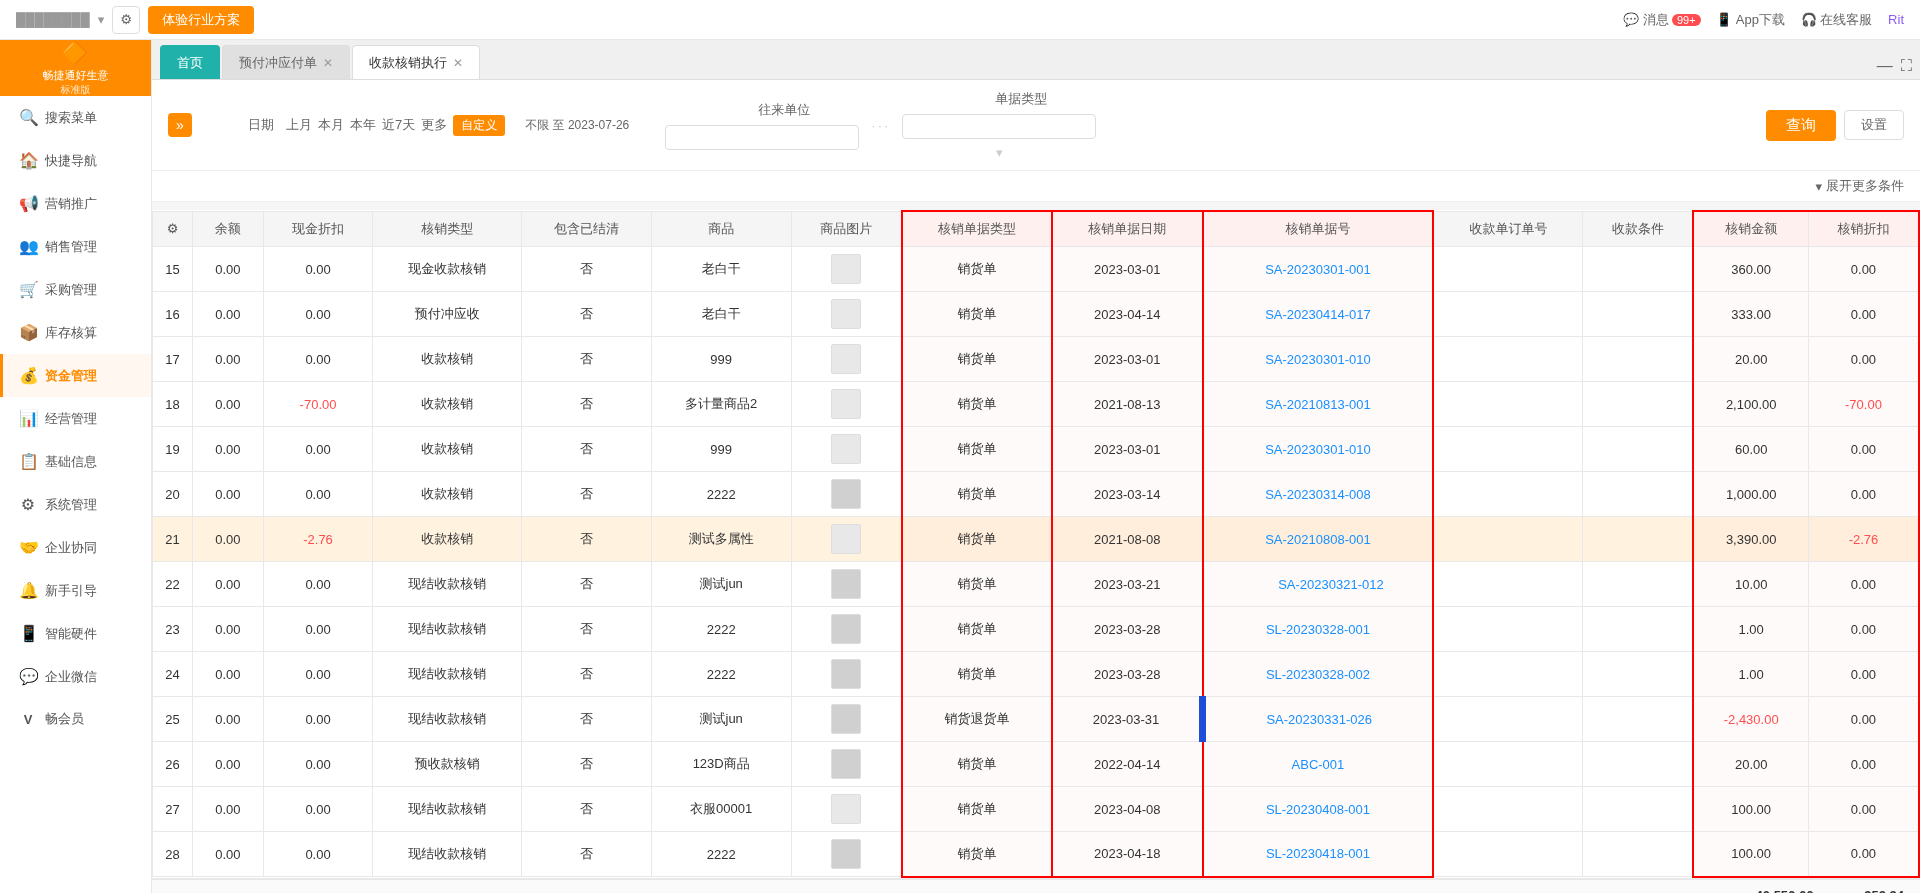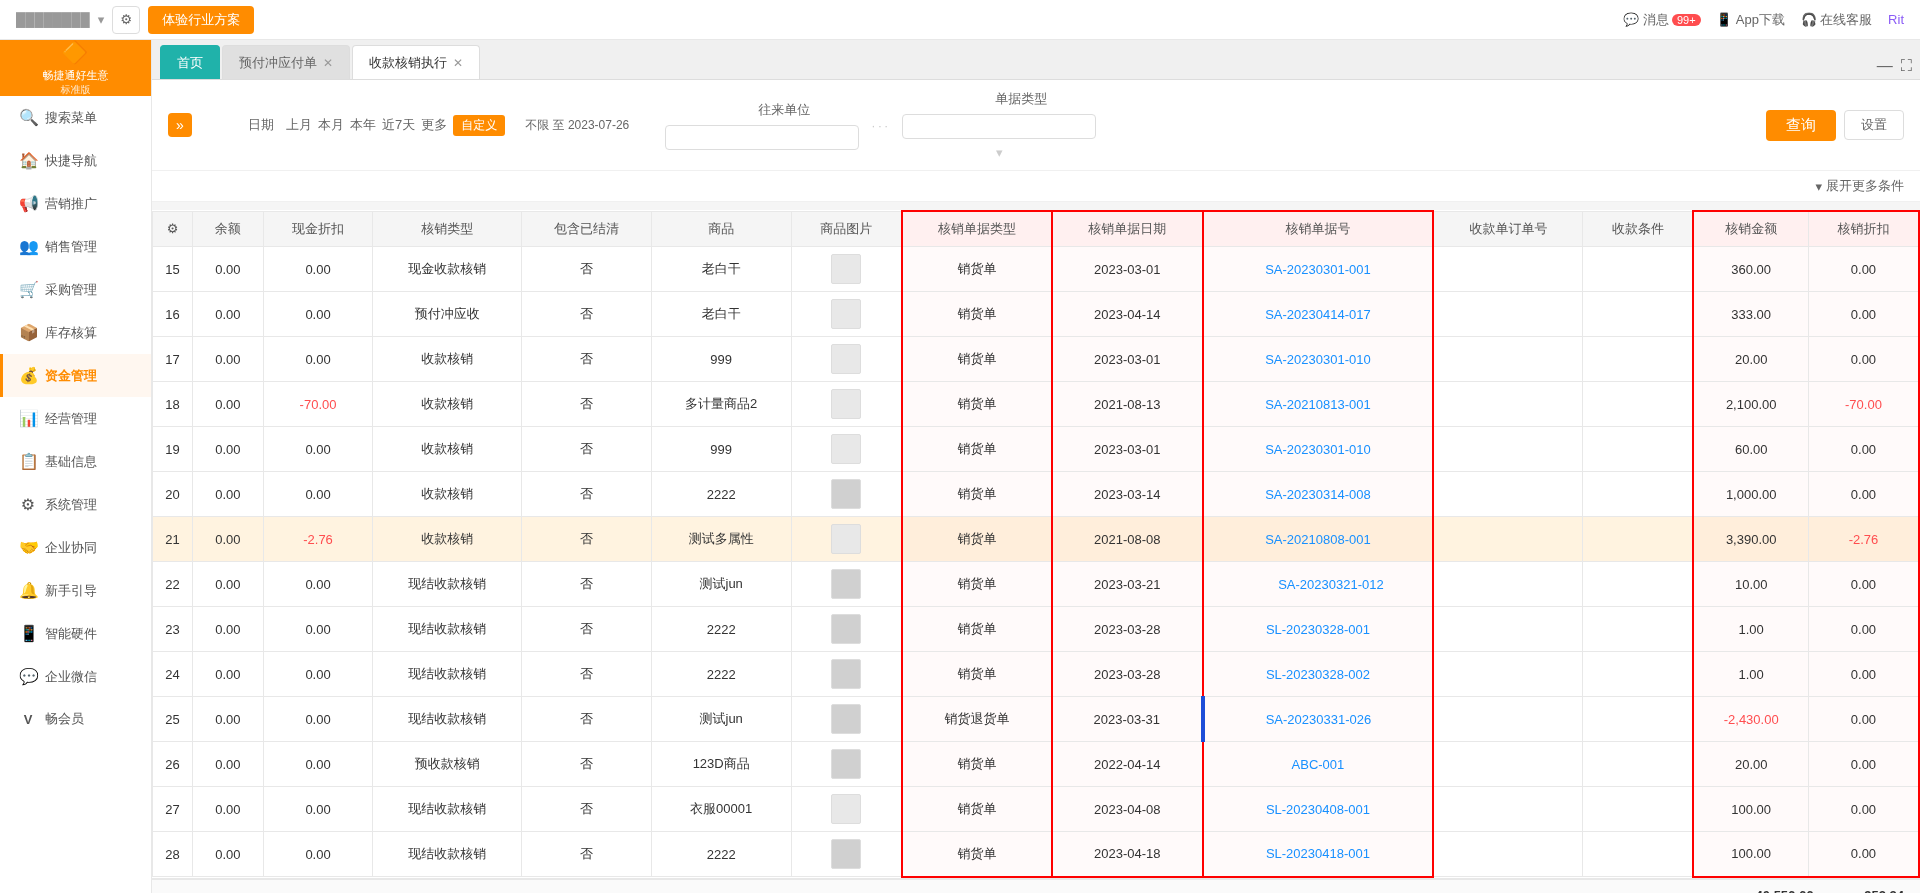--- a/index.html
+++ b/index.html
@@ -604,21 +604,21 @@
     </tr>
                 <tr>
       <td>25</td>
       <td>0.00</td>
       <td class="">0.00</td>
       <td>现结收款核销</td>
       <td>否</td>
       <td>测试jun</td>
       <td><span class="image-thumb has-img"></span></td>
       <td style="border-left:2px solid red;border-right:2px solid red;background:rgba(255,0,0,0.02);">销货退货单</td>
-      <td style="border-right:4px solid #1d4ed8;background:rgba(255,0,0,0.02);margin-left:37px;">2023-03-31</td>
+      <td style="border-right:7px solid #1d4ed8;background:rgba(255,0,0,0.02);margin-left:37px;">2023-03-31</td>
       <td style="border-right:2px solid red;background:rgba(255,0,0,0.02);"><a class="link-cell">SA-20230331-026</a></td>
       <td></td>
       <td></td>
       <td style="border-left:2px solid red;background:rgba(255,0,0,0.02);" class="negative">-2,430.00</td>
       <td style="border-right:2px solid red;background:rgba(255,0,0,0.02);" class="">0.00</td>
     </tr>
                 <tr>
       <td>26</td>
       <td>0.00</td>
       <td class="">0.00</td>

